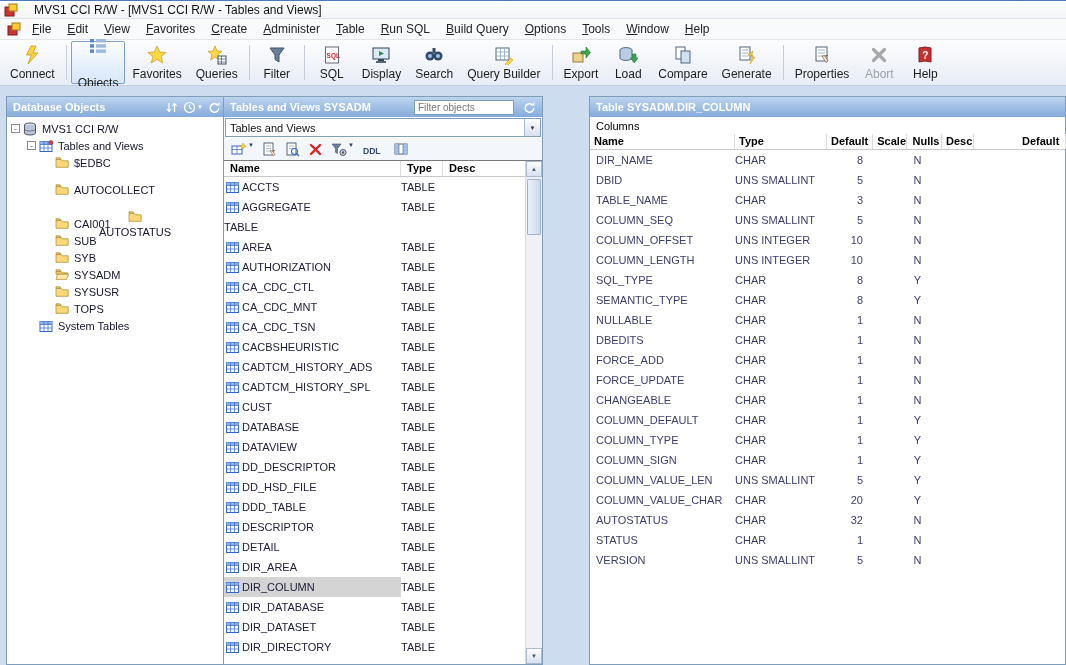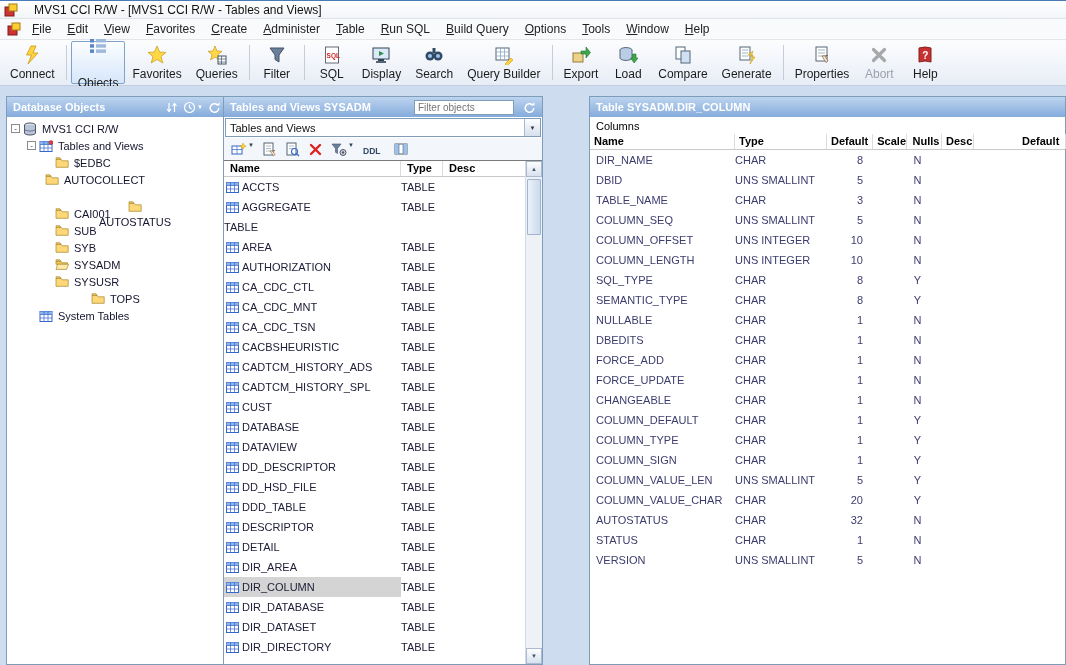--- a/index.html
+++ b/index.html
@@ -368,21 +368,21 @@
         <div class="tree-row" style="padding-left: 36px;">
           <span class="exp-spacer"></span>
           <span class="tree-icon">
             <svg width="14" height="13" viewBox="0 0 14 13">
               <path d="M1 3.2 v-1.4 h4 l1.2 1.6 z" fill="#fdd778" stroke="#a8862a" stroke-width="0.7"></path>
               <path d="M1 3.4 h5 l1.2 1.4 h6 v6.5 h-12.2 z" fill="#fdd778" stroke="#a8862a" stroke-width="0.7"></path>
             </svg>
           </span>
           <span class="tree-label">$EDBC</span>
         </div>
-        <div class="tree-row" style="padding-left: 26px;">
+        <div class="tree-row" style="padding-left: 36px; margin-top: 10px;">
           <span class="exp-spacer"></span>
           <span class="tree-icon">
             <svg width="14" height="13" viewBox="0 0 14 13">
               <path d="M1 3.2 v-1.4 h4 l1.2 1.6 z" fill="#fdd778" stroke="#a8862a" stroke-width="0.7"></path>
               <path d="M1 3.4 h5 l1.2 1.4 h6 v6.5 h-12.2 z" fill="#fdd778" stroke="#a8862a" stroke-width="0.7"></path>
             </svg>
           </span>
           <span class="tree-label">AUTOCOLLECT</span>
         </div>
         <div class="tree-row" style="padding-left: 36px; flex-direction: column;">
@@ -439,21 +439,21 @@
         <div class="tree-row" style="padding-left: 36px;">
           <span class="exp-spacer"></span>
           <span class="tree-icon">
             <svg width="14" height="13" viewBox="0 0 14 13">
               <path d="M1 3.2 v-1.4 h4 l1.2 1.6 z" fill="#fdd778" stroke="#a8862a" stroke-width="0.7"></path>
               <path d="M1 3.4 h5 l1.2 1.4 h6 v6.5 h-12.2 z" fill="#fdd778" stroke="#a8862a" stroke-width="0.7"></path>
             </svg>
           </span>
           <span class="tree-label">SYSUSR</span>
         </div>
-        <div class="tree-row" style="padding-left: 36px; margin-left: 36px;">
+        <div class="tree-row" style="padding-left: 36px;">
           <span class="exp-spacer"></span>
           <span class="tree-icon">
             <svg width="14" height="13" viewBox="0 0 14 13">
               <path d="M1 3.2 v-1.4 h4 l1.2 1.6 z" fill="#fdd778" stroke="#a8862a" stroke-width="0.7"></path>
               <path d="M1 3.4 h5 l1.2 1.4 h6 v6.5 h-12.2 z" fill="#fdd778" stroke="#a8862a" stroke-width="0.7"></path>
             </svg>
           </span>
           <span class="tree-label">TOPS</span>
         </div>
         <div class="tree-row" style="padding-left: 20px;">

